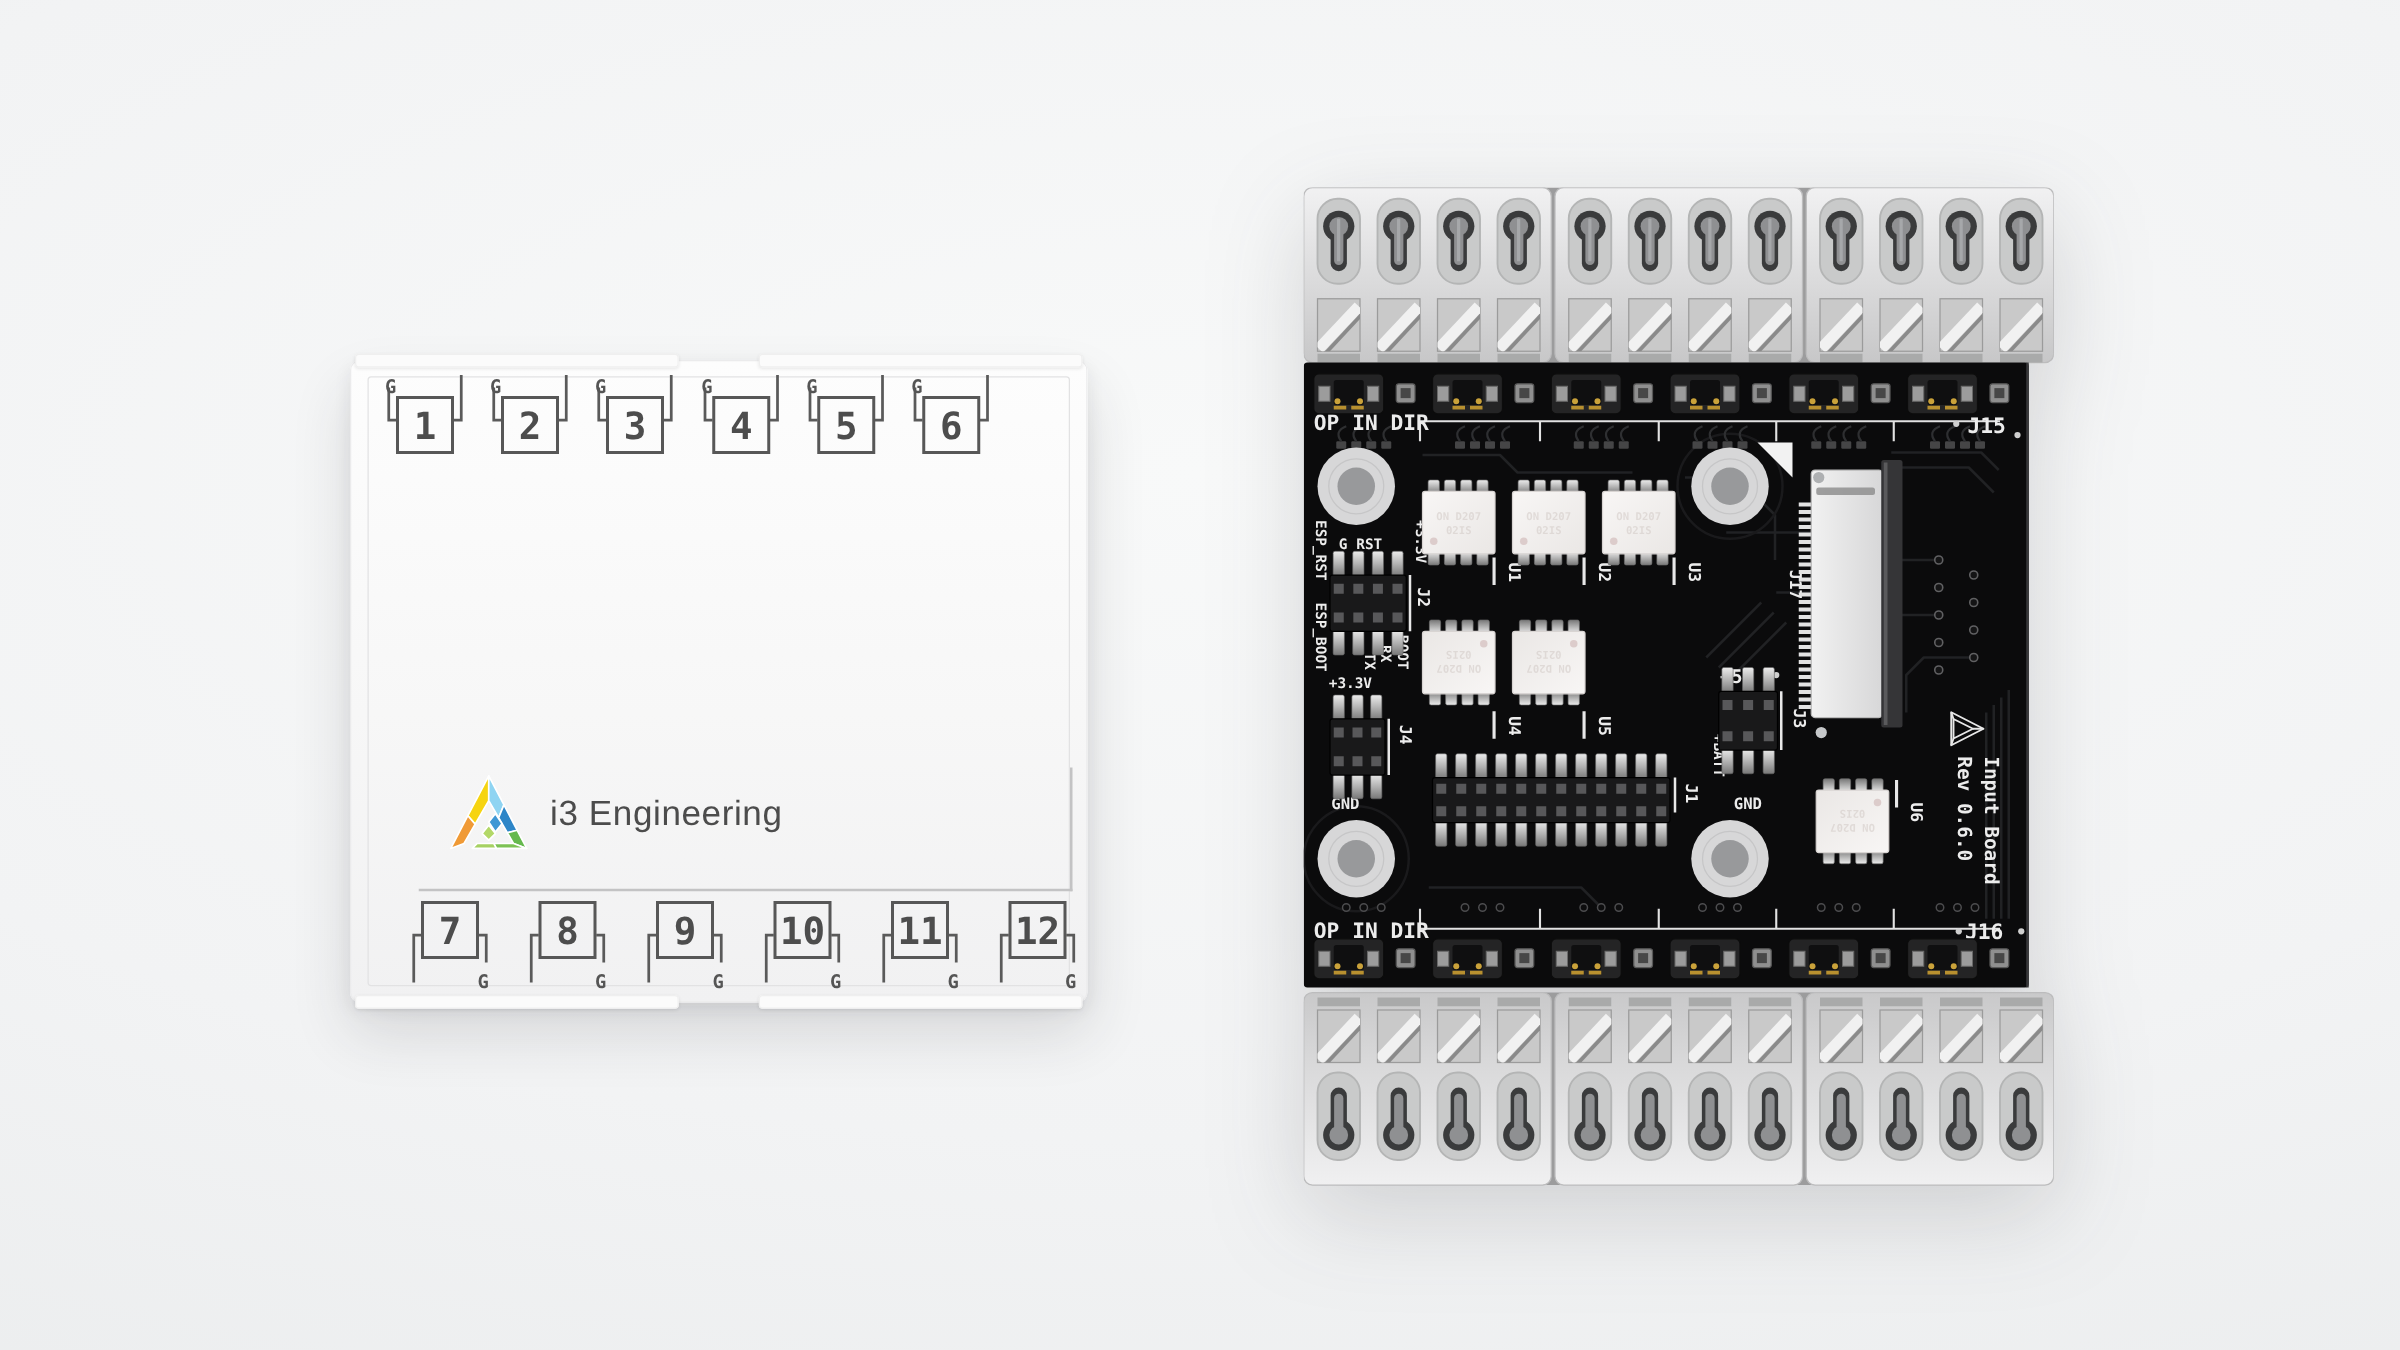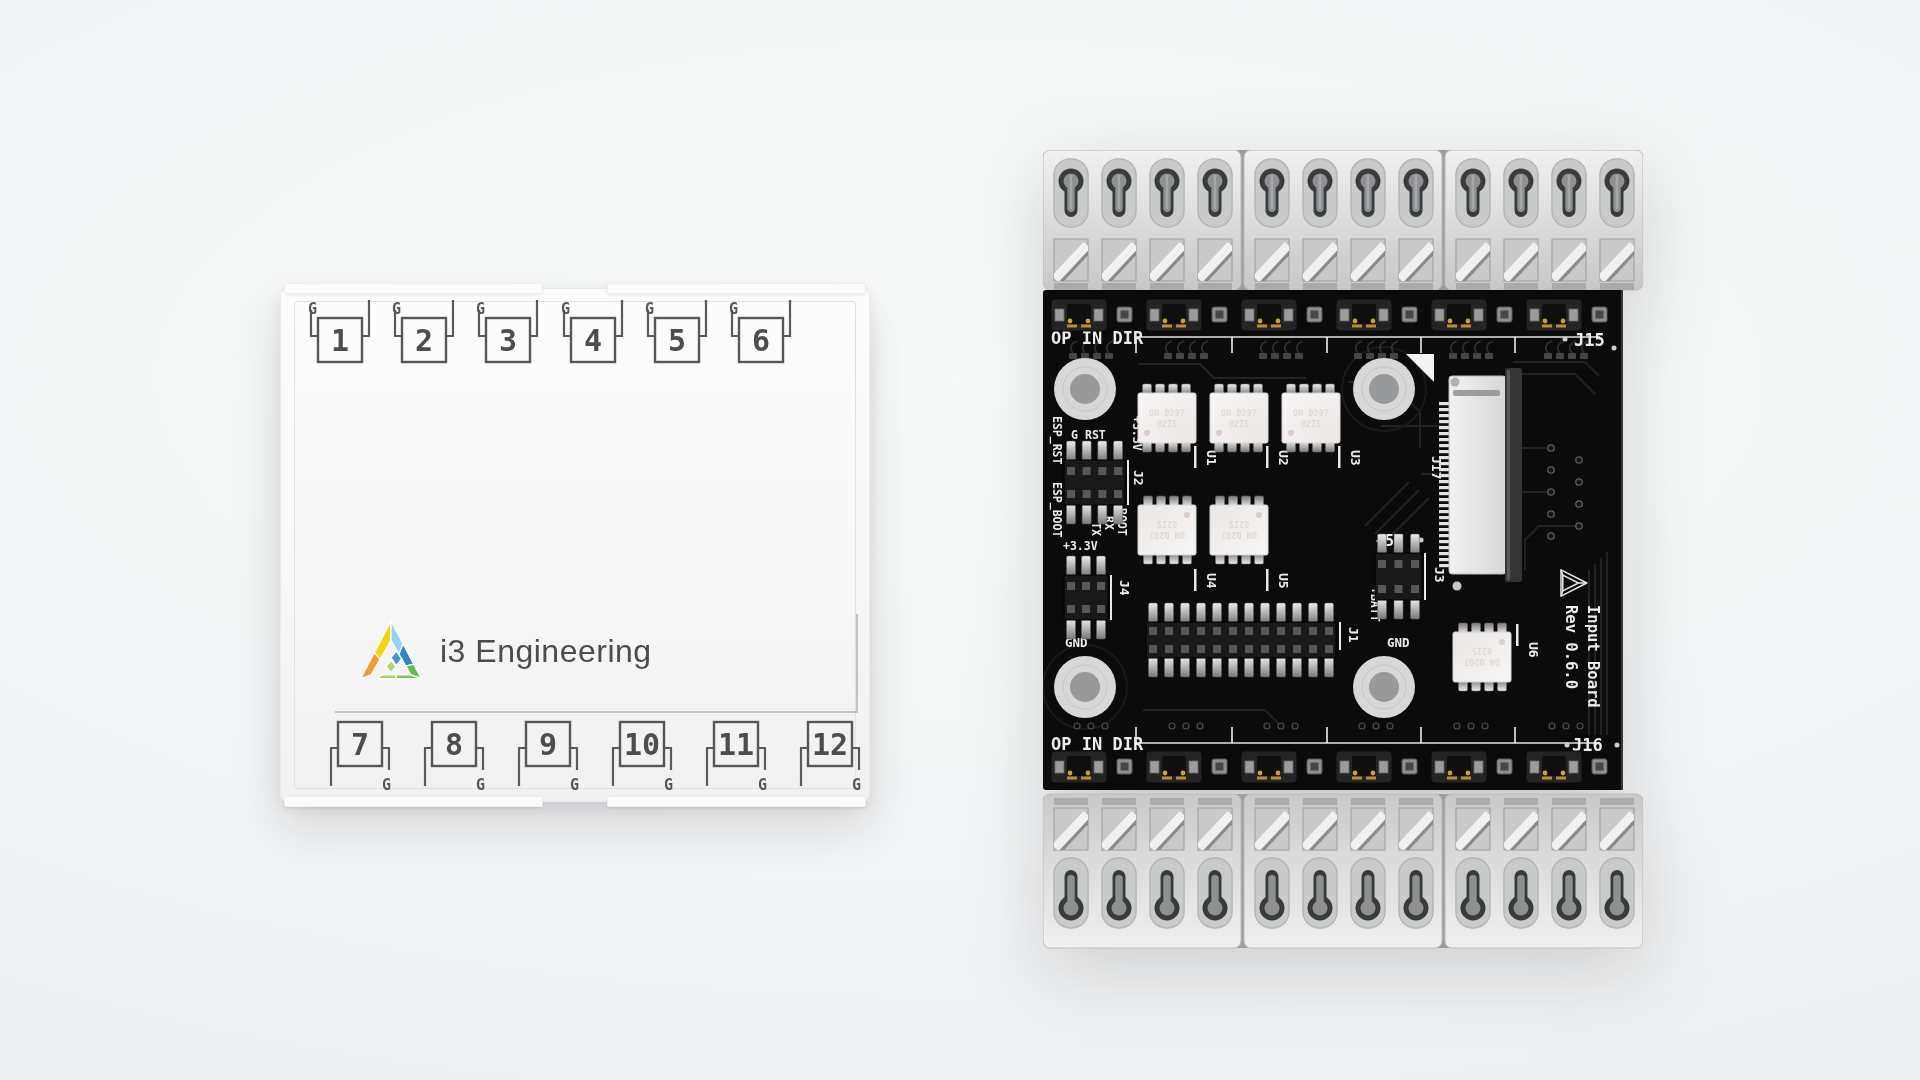--- a/index.html
+++ b/index.html
@@ -25,21 +25,21 @@
     position:absolute;left:14px;top:13px;right:14px;bottom:13px;
     border:1.5px solid #e2e2e3;border-radius:3px;pointer-events:none;
   }
   .in-label{position:absolute;width:78px;height:86px}
   .in-label svg{display:block}
   .brk{stroke:#5a5a5a;stroke-width:2.2;fill:none}
   .numbox{stroke:#575757;stroke-width:2.4;fill:none}
   .gtxt{font:bold 15px "DejaVu Sans Mono", monospace;fill:#555}
   .numtxt{font:bold 30px "DejaVu Sans Mono", monospace;fill:#4d4d4d;text-anchor:middle}
   .brand-row{position:absolute;left:78px;top:322px;display:flex;align-items:center;gap:16px}
-  .brand-text{font-size:32px;color:#4c4c4c;letter-spacing:.5px}
+  .brand-text{font-size:28px;color:#4c4c4c;letter-spacing:.5px}
   .div-h{position:absolute;left:55px;top:423px;width:523px;height:2px;background:#c3c3c4}
   .div-v{position:absolute;left:576px;top:326px;width:2px;height:99px;background:#c3c3c4}
   
   .module{position:absolute;left:1011px;top:150px;width:600px;height:800px;
     filter:drop-shadow(0 22px 38px rgba(40,44,48,.17));margin-left:32px;}
   text.silk{font-family:"DejaVu Sans Mono", monospace;font-weight:bold;fill:#ececec}
   .s17{font-size:17px}.s15{font-size:15.5px}.s13{font-size:13px}.s12{font-size:11.5px}.s125{font-size:12.5px}.s15b{font-size:15px}
   .mark{font:bold 8.5px "DejaVu Sans Mono", monospace;fill:#cfc6c2;opacity:.5;text-anchor:middle}
 </style>
 </head>

